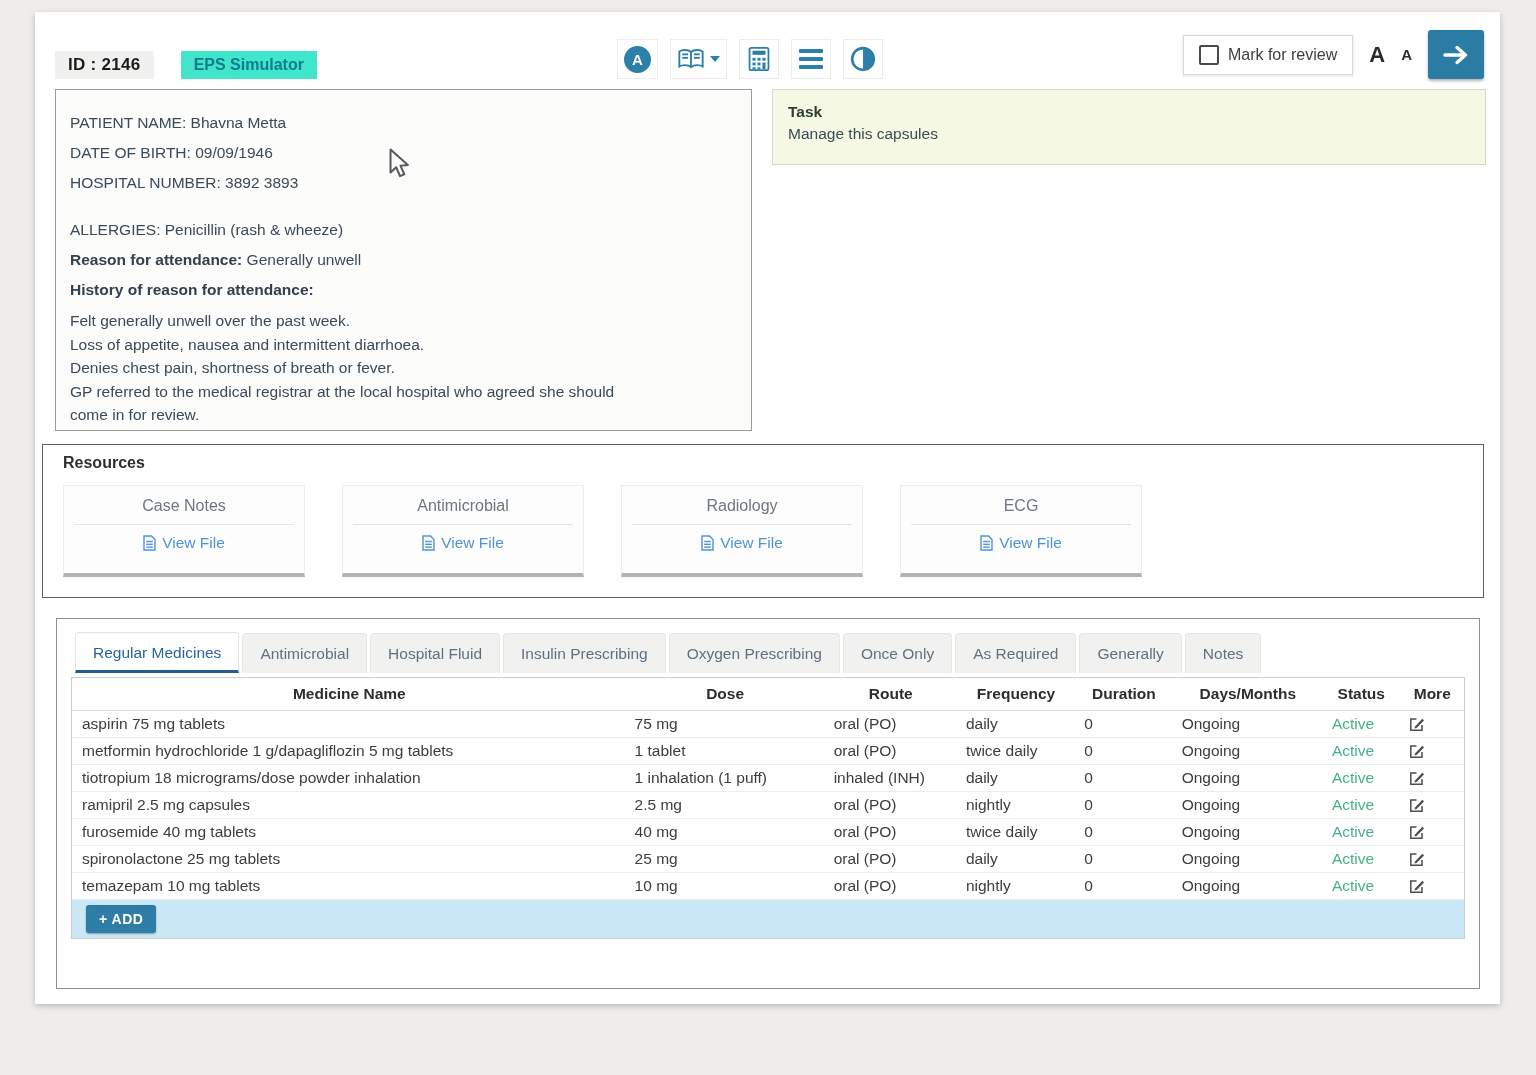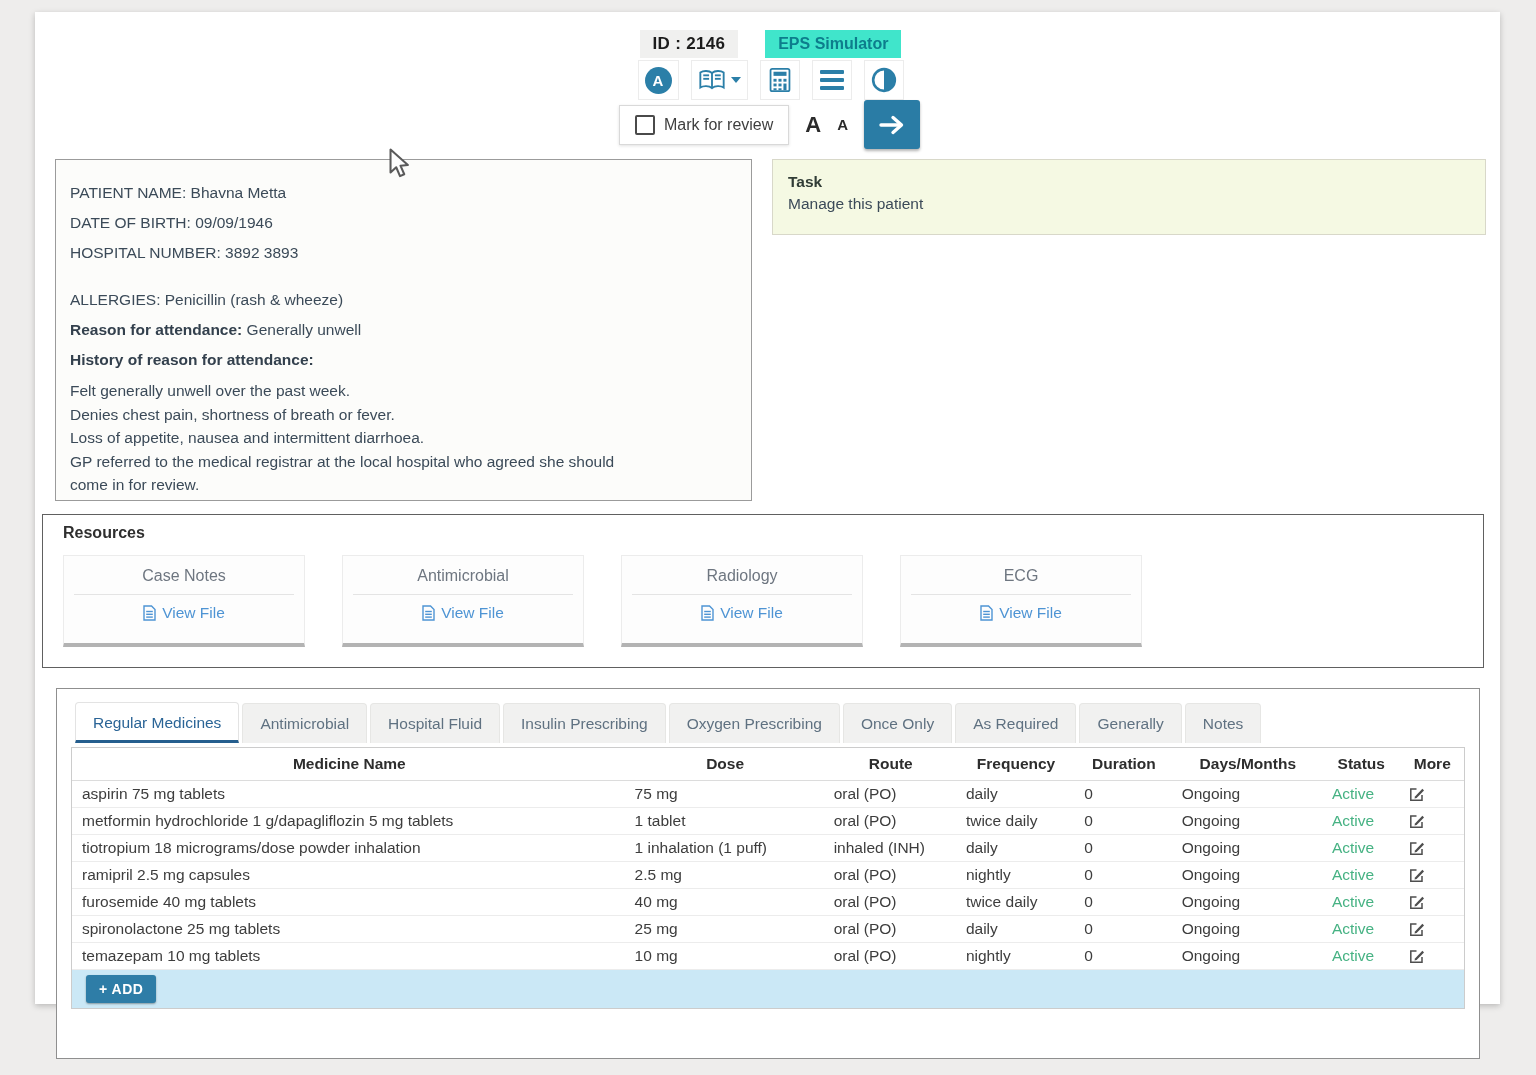--- a/index.html
+++ b/index.html
@@ -13,21 +13,21 @@
     overflow:hidden;
   }
   .main-card {
     position:absolute; left:35px; top:12px;
     width:1465px; height:992px;
     background:#ffffff;
     box-shadow:0 2px 6px rgba(0,0,0,.22);
   }
 
   
-  .header { display:flex; align-items:center; padding:18px 14px 0 20px;flex-direction:column; }
+  .header { display:flex; align-items:flex-end; padding:18px 14px 0 20px; }
   .hdr-left { display:flex; align-items:center; gap:27px; }
   .id-chip { background:#f0f0ef; padding:4px 13px; font-weight:bold; font-size:17px; color:#1c1c1c; letter-spacing:.3px; }
   .app-badge { background:#40e5cb; color:#0d7d8c; padding:5px 13px; font-size:16px; font-weight:600; }
   .hdr-center { flex:1; display:flex; justify-content:center; gap:12px; padding-top:2px; }
   .icon-btn {
     min-width:40px; height:40px; background:#fff; border:1px solid #ececec;
     display:flex; align-items:center; justify-content:center; gap:5px;
     color:#2b7fa8; cursor:pointer; padding:0 6px;
   }
   .circle-a { width:27px; height:27px; border-radius:50%; background:#2b7fa8; color:#fff;
@@ -178,34 +178,34 @@
       <p class="pline"><span>PATIENT NAME:</span> <span>Bhavna Metta</span></p>
       <p class="pline"><span>DATE OF BIRTH:</span> <span>09/09/1946</span></p>
       <p class="pline"><span>HOSPITAL NUMBER:</span> <span>3892 3893</span></p>
       <p class="pline pgap"><span>ALLERGIES:</span> <span>Penicillin (rash &amp; wheeze)</span></p>
       <p class="pline"><span class="plabel-bold">Reason for attendance:</span> <span>Generally unwell</span></p>
       <p class="pline"><span class="plabel-bold">History of reason for attendance:</span></p>
       <div>
 
           <div class="hline">Felt generally unwell over the past week.</div>
 
+          <div class="hline">Loss of appetite, nausea and intermittent diarrhoea.</div>
+
           <div class="hline">Denies chest pain, shortness of breath or fever.</div>
-
-          <div class="hline">Loss of appetite, nausea and intermittent diarrhoea.</div>
 
           <div class="hline">GP referred to the medical registrar at the local hospital who agreed she should</div>
 
           <div class="hline">come in for review.</div>
 
       </div>
     </div>
 
     <div class="task-box">
       <p class="task-title">Task</p>
-      <p class="task-desc">Manage this patient</p>
+      <p class="task-desc">Manage this capsules</p>
     </div>
   </div>
 
   <div class="resources-panel">
     <p class="resources-title">Resources</p>
     <div class="cards-row">
 
         <div class="res-card">
           <div class="res-card-title">Case Notes</div>
           <hr class="res-divider">

